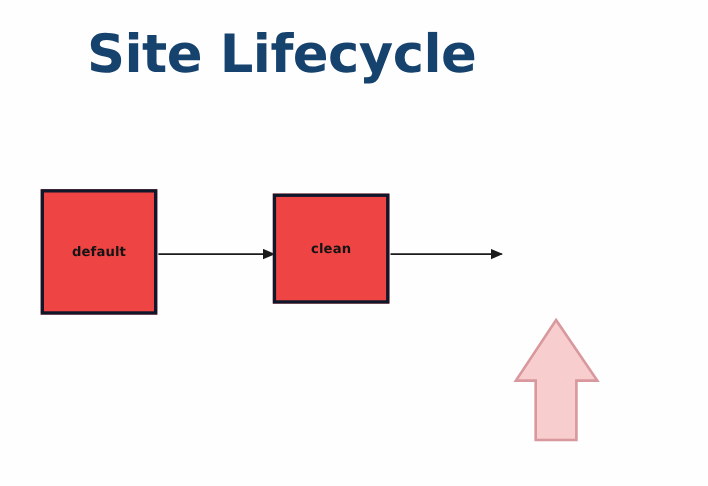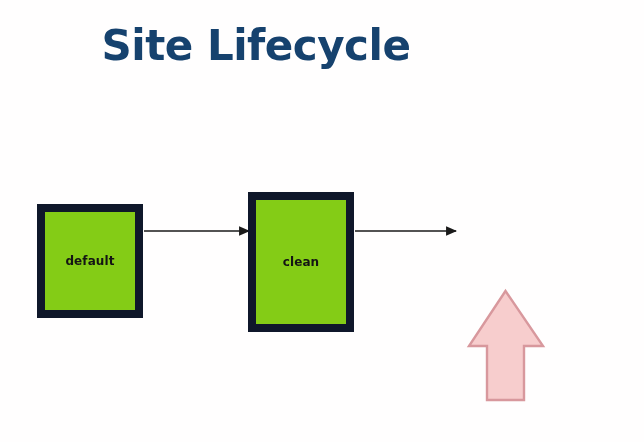--- a/index.html
+++ b/index.html
@@ -23,49 +23,48 @@
   }
 
   
   #title {
     position: absolute;
     left: 0;
     top: 24px;
     width: 512px;
     text-align: center;
     font-family: "DejaVu Sans", sans-serif;
-    font-size: 42px;
+    font-size: 48px;
     font-weight: bold;
     letter-spacing: -0.5px;
     color: #16426e;
     line-height: 1.05;
     white-space: nowrap;
   }
 
   
   .phase-box {
     position: absolute;
     box-sizing: border-box;
-    background: #84cc16;
-    border: 8px solid #0f172a;
+    background: #ef4444;
+    border: 3px solid #0f172a;
     display: flex;
     align-items: center;
     justify-content: center;
-    margin-top: 32px;
   }
   .phase-label {
     font-family: "DejaVu Sans", sans-serif;
     font-size: 12px;
     font-weight: bold;
     color: #141414;
     letter-spacing: 0.1px;
   }
 
   #box-default { left: 37px;  top: 172px; width: 106px; height: 114px; }
-  #box-clean   { left: 248px; top: 160px; width: 106px; height: 140px; }
+  #box-clean   { left: 248px; top: 176px; width: 106px; height: 100px; }
   #box-site    { left: 455px; top: 172px; width: 103px; height: 114px; }
 
   
   .connector {
     position: absolute;
     top: 0;
     left: 0;
     width: 644px;
     height: 442px;
     pointer-events: none;

